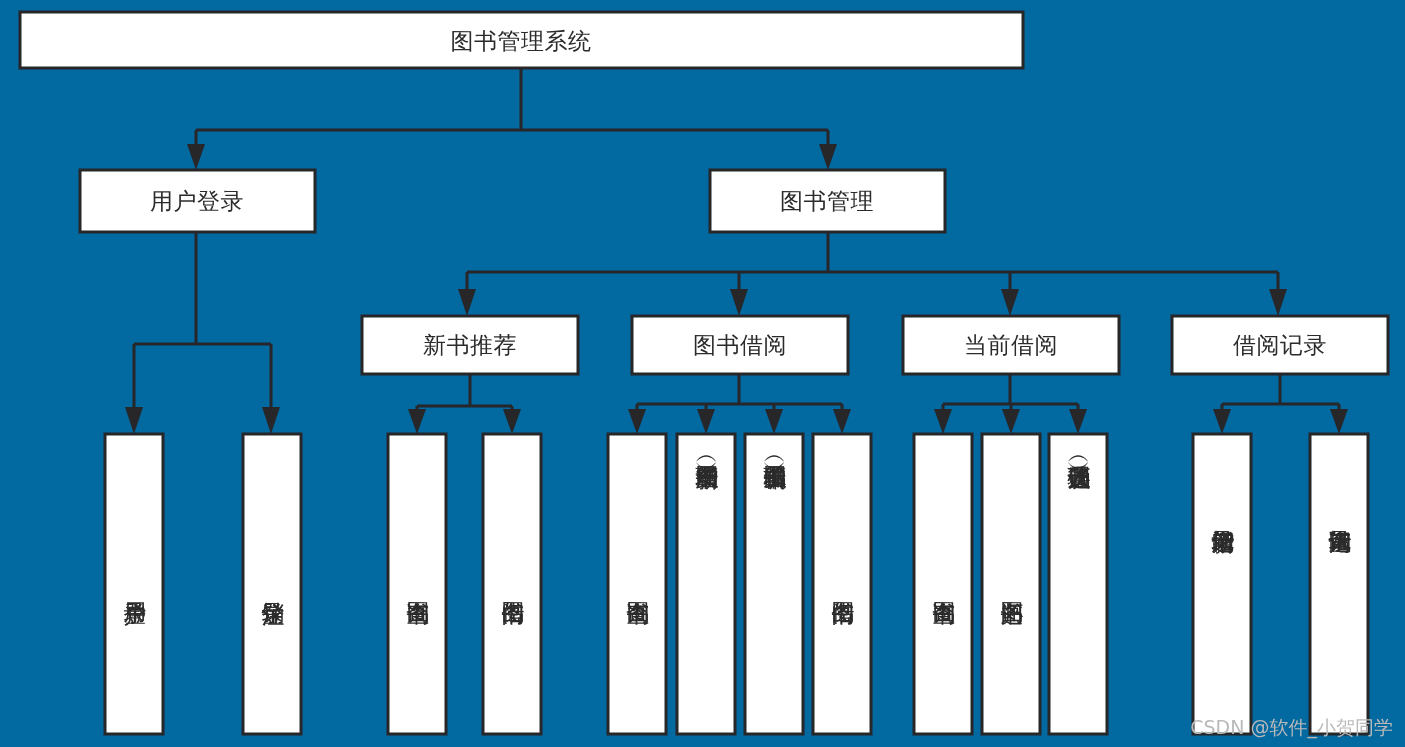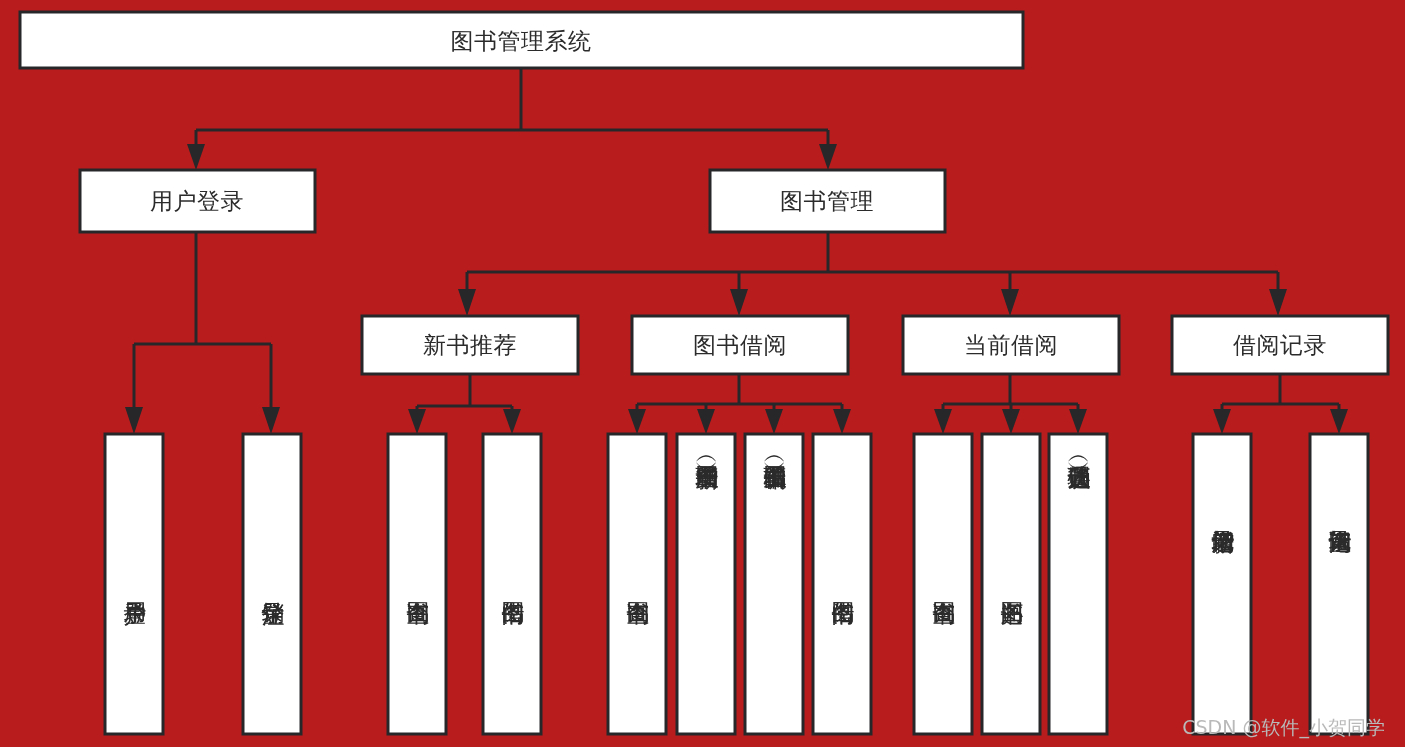--- a/index.html
+++ b/index.html
@@ -10,21 +10,21 @@
   body {
     width: 1405px;
     height: 747px;
     font-family: "DejaVu Sans", "Liberation Sans", sans-serif;
     overflow: hidden;
   }
   #diagram-root {
     position: relative;
     width: 1405px;
     height: 747px;
-    background: #b91c1c;
+    background: #0369a1;
   }
   svg.diagram {
     position: absolute;
     left: 0;
     top: 0;
     width: 1405px;
     height: 747px;
   }
   .node-rect {
     fill: #ffffff;
@@ -49,21 +49,21 @@
     stroke-width: 3;
     fill: none;
     stroke-linecap: butt;
   }
   .arrow-head {
     fill: #27272a;
     stroke: none;
   }
   .watermark {
     position: absolute;
-    right: 20px;
+    right: 12px;
     bottom: 6px;
     font-family: "DejaVu Sans", "Liberation Sans", sans-serif;
     font-size: 19px;
     color: #b9b9b9;
     white-space: nowrap;
     user-select: none;
   }
 </style>
 </head>
 <body>

